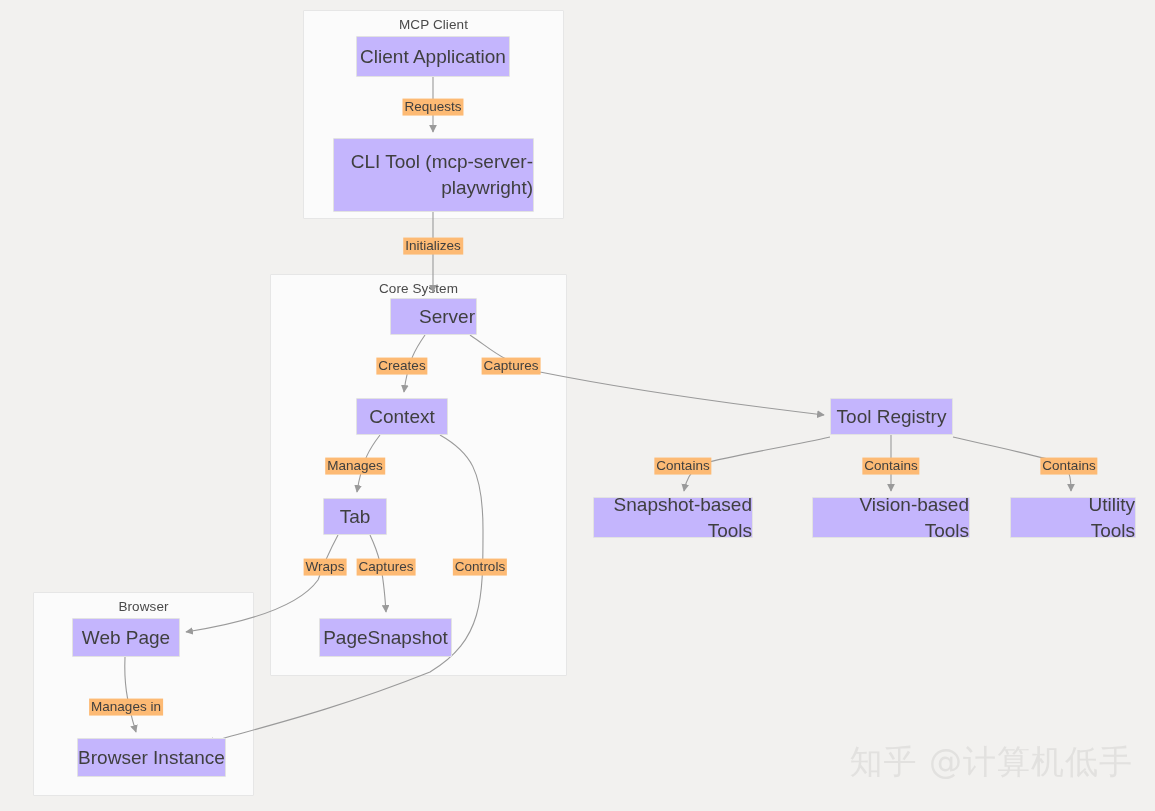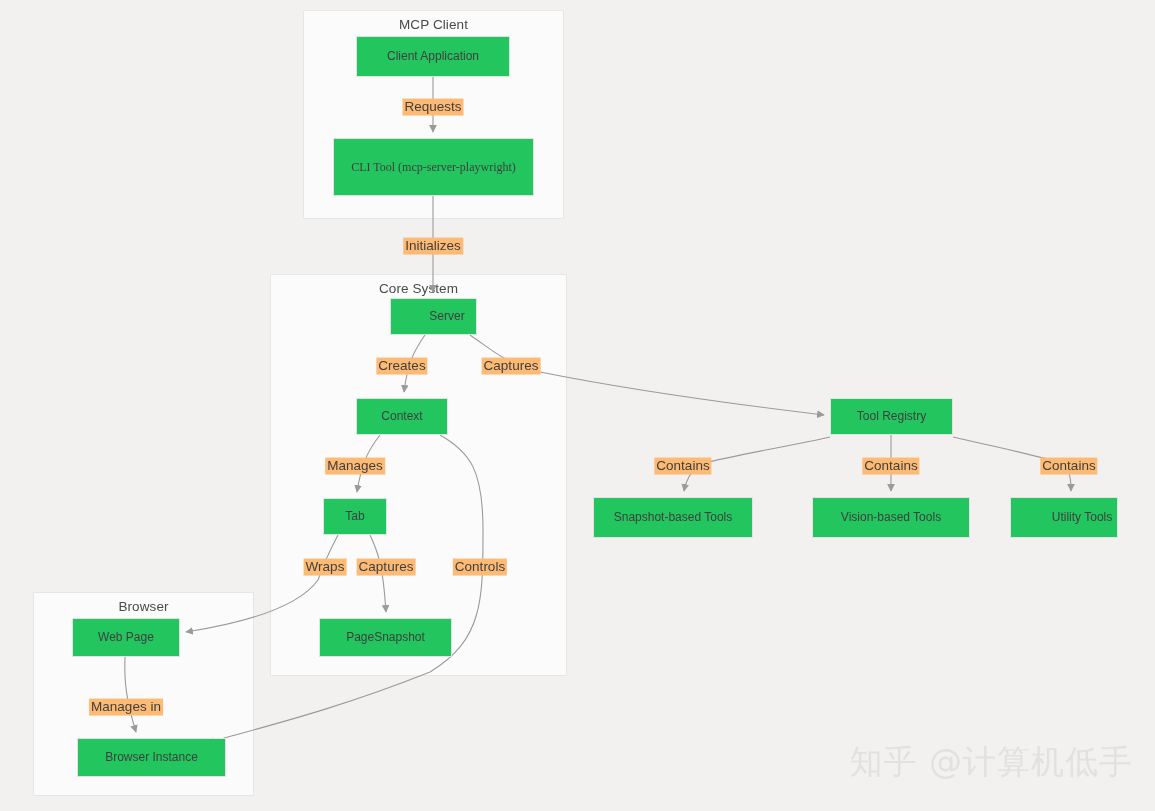--- a/index.html
+++ b/index.html
@@ -35,28 +35,28 @@
     top: 6px;
     left: 0;
     width: 100%;
     text-align: center;
     font-size: 13.5px;
     color: #4a4a4a;
     letter-spacing: 0.1px;
   }
   .node {
     position: absolute;
-    background: #22c55e;
+    background: #c4b5fd;
     border: 1px solid #e2e2e2;
     box-sizing: border-box;
     display: flex;
     align-items: center;
     justify-content: center;
     text-align: right;
-    font-size: 12px;
+    font-size: 19px;
     color: #3f3f3f;
     line-height: 1.35;
     border-radius: 1px;
   }
   .edge-label {
     position: absolute;
     background: #fdba74;
     color: #3f3f3f;
     font-size: 13.5px;
     padding: 0 2px;
@@ -107,29 +107,29 @@
       <path d="M 338,535 C 330,550 325,560 318,580 C 300,605 250,622 186,632" marker-end="url(#arrow)"></path>
       <path d="M 370,535 C 378,552 383,565 386,612" marker-end="url(#arrow)"></path>
       <path d="M 830,437 C 790,446 740,454 700,464 C 690,473 686,480 684,491" marker-end="url(#arrow)"></path>
       <path d="M 891,435 L 891,491" marker-end="url(#arrow)"></path>
       <path d="M 953,437 C 1000,448 1040,456 1065,464 C 1070,473 1071,480 1071,491" marker-end="url(#arrow)"></path>
       <path d="M 125,657 C 124,680 126,700 136,732" marker-end="url(#arrow)"></path>
     </g>
   </svg>
 
   <div class="node" id="n-client-application" style="left: 356px; top: 36px; width: 154px; height: 41px;">Client Application</div>
-  <div class="node" id="n-cli-tool" style="left: 333px; top: 138px; width: 201px; height: 58px; font-family: Liberation Serif, serif;">CLI Tool (mcp-server-playwright)</div>
+  <div class="node" id="n-cli-tool" style="left: 333px; top: 138px; width: 201px; height: 74px;">CLI Tool (mcp-server-playwright)</div>
   <div class="node" id="n-server" style="left: 390px; top: 298px; width: 87px; height: 37px; padding-left: 27px;">Server</div>
   <div class="node" id="n-context" style="left: 356px; top: 398px; width: 92px; height: 37px;">Context</div>
   <div class="node" id="n-tool-registry" style="left: 830px; top: 398px; width: 123px; height: 37px;">Tool Registry</div>
   <div class="node" id="n-tab" style="left: 323px; top: 498px; width: 64px; height: 37px;">Tab</div>
   <div class="node" id="n-page-snapshot" style="left: 319px; top: 618px; width: 133px; height: 39px;">PageSnapshot</div>
   <div class="node" id="n-snapshot-based-tools" style="left: 593px; top: 497px; width: 160px; height: 41px;">Snapshot-based Tools</div>
   <div class="node" id="n-vision-based-tools" style="left: 812px; top: 497px; width: 158px; height: 41px;">Vision-based Tools</div>
-  <div class="node" id="n-utility-tools" style="left: 1010px; top: 497px; width: 108px; height: 41px; padding-left: 36px;">Utility Tools</div>
+  <div class="node" id="n-utility-tools" style="left: 1010px; top: 497px; width: 126px; height: 41px; padding-left: 36px;">Utility Tools</div>
   <div class="node" id="n-web-page" style="left: 72px; top: 618px; width: 108px; height: 39px;">Web Page</div>
   <div class="node" id="n-browser-instance" style="left: 77px; top: 738px; width: 149px; height: 39px;">Browser Instance</div>
 
   <div class="edge-label" id="el-0" style="left: 433px; top: 107px;">Requests</div>
   <div class="edge-label" id="el-1" style="left: 433px; top: 246px;">Initializes</div>
   <div class="edge-label" id="el-2" style="left: 402px; top: 366px;">Creates</div>
   <div class="edge-label" id="el-3" style="left: 511px; top: 366px;">Captures</div>
   <div class="edge-label" id="el-4" style="left: 355px; top: 466px;">Manages</div>
   <div class="edge-label" id="el-5" style="left: 480px; top: 567px;">Controls</div>
   <div class="edge-label" id="el-6" style="left: 325px; top: 567px;">Wraps</div>

